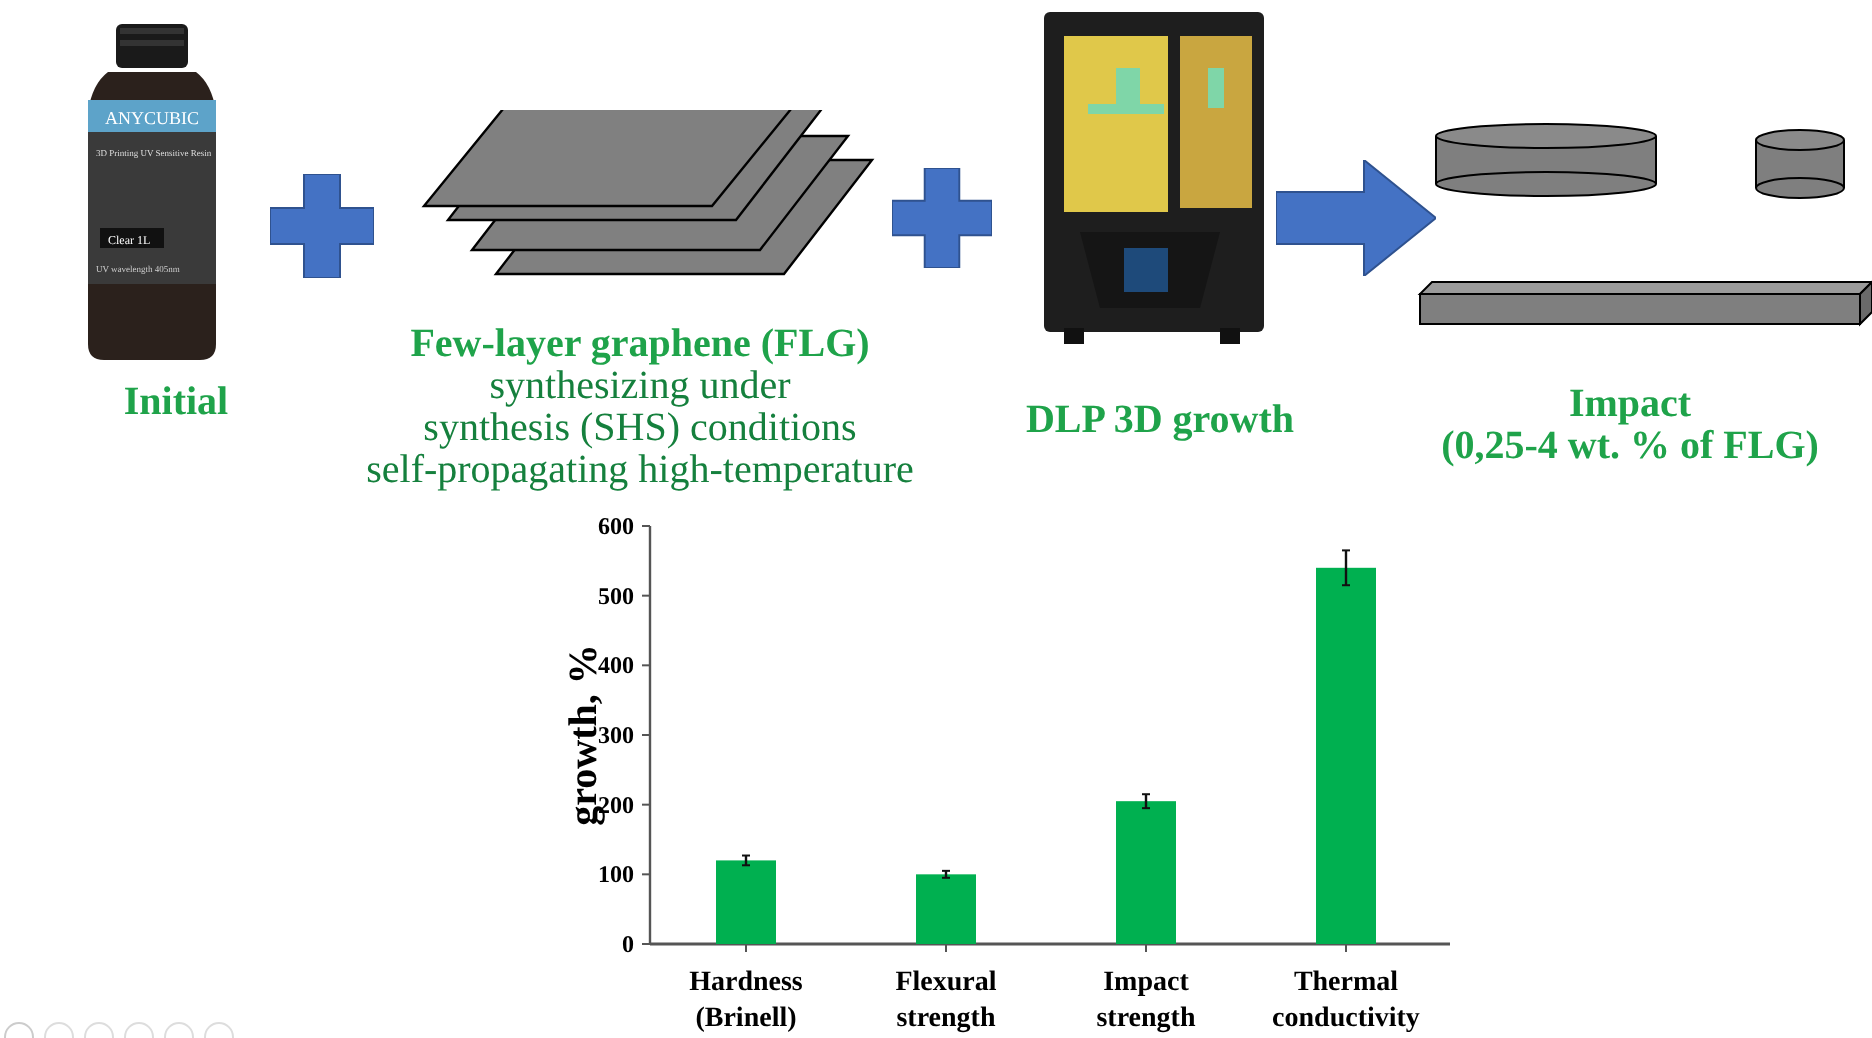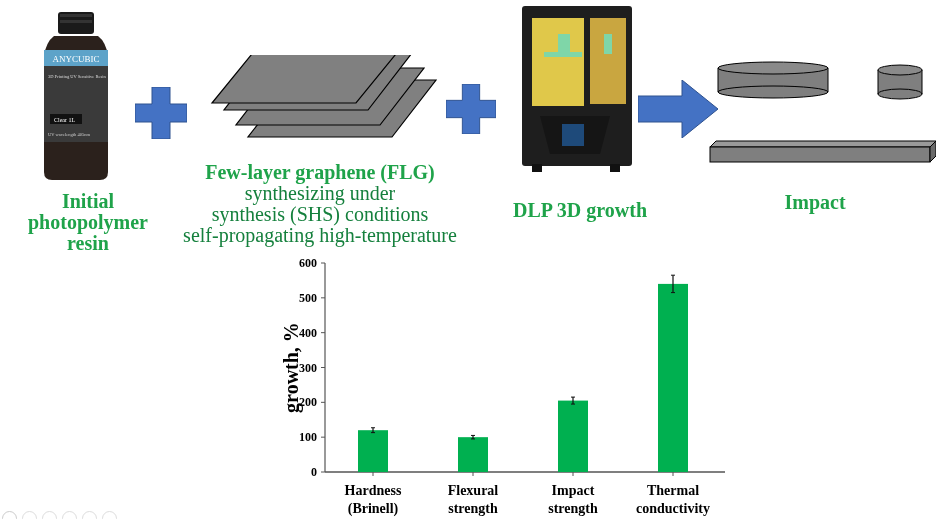--- a/index.html
+++ b/index.html
@@ -23,21 +23,20 @@
     <text x="40" y="50" font-size="9" fill="#fff" text-anchor="middle" font-family="Liberation Sans, sans-serif">ANYCUBIC</text>
     <rect x="8" y="54" width="64" height="76" fill="#3a3a3a"></rect>
     <text x="12" y="66" font-size="4.5" fill="#ddd" font-family="Liberation Sans, sans-serif">3D Printing UV Sensitive Resin</text>
     <rect x="14" y="102" width="32" height="10" fill="#111"></rect>
     <text x="18" y="110" font-size="6" fill="#fff" font-family="Liberation Sans, sans-serif">Clear 1L</text>
     <text x="12" y="124" font-size="4.5" fill="#ccc" font-family="Liberation Sans, sans-serif">UV wavelength 405nm</text>
   </svg>
 </div>
 <div class="abs caption green" style="left:12px;top:191px;width:152px;">
   <div>Initial</div>
-  <div>photopolymer resin</div>
 </div>
 
 <div class="abs" style="left:135px;top:87px;">
   <svg width="52" height="52" viewBox="0 0 52 52">
       <path d="M17 0 H35 V17 H52 V35 H35 V52 H17 V35 H0 V17 H17 Z" fill="#4472c4" stroke="#2f528f" stroke-width="1"></path>
     </svg>
 </div>
 
 <div class="abs" style="left:210px;top:55px;">
   <svg width="230" height="90" viewBox="0 0 230 90">
@@ -94,20 +93,21 @@
     <line x1="178" y1="10" x2="178" y2="34" stroke="#000"></line>
       <line x1="222" y1="10" x2="222" y2="34" stroke="#000"></line>
     <ellipse cx="200" cy="10" rx="22" ry="5" fill="#8a8a8a" stroke="#000"></ellipse>
     <polygon points="10,87 230,87 236,81 16,81" fill="#9a9a9a" stroke="#000"></polygon>
     <rect x="10" y="87" width="220" height="15" fill="#7f7f7f" stroke="#000"></rect>
     <polygon points="230,87 236,81 236,96 230,102" fill="#6a6a6a" stroke="#000"></polygon>
   </svg>
 </div>
 <div class="abs caption green" style="left:705px;top:192px;width:220px;">
   <div>Impact</div>
+  <div>(0,25-4 wt. % of FLG)</div>
 </div>
 
 <div class="abs" style="left:270px;top:252px;">
   <svg id="chart" width="460" height="267" viewBox="0 0 460 267">
       <line x1="55" y1="11" x2="55" y2="220" stroke="#555" stroke-width="1.2"></line>
       <line x1="55" y1="220" x2="455" y2="220" stroke="#555" stroke-width="1.5"></line>
       <line x1="51" y1="220" x2="55" y2="220" stroke="#555"></line>
       <text x="47" y="224" font-size="12" font-weight="bold" text-anchor="end">0</text>
       <line x1="51" y1="185.16666666666666" x2="55" y2="185.16666666666666" stroke="#555"></line>
       <text x="47" y="189.16666666666666" font-size="12" font-weight="bold" text-anchor="end">100</text>

